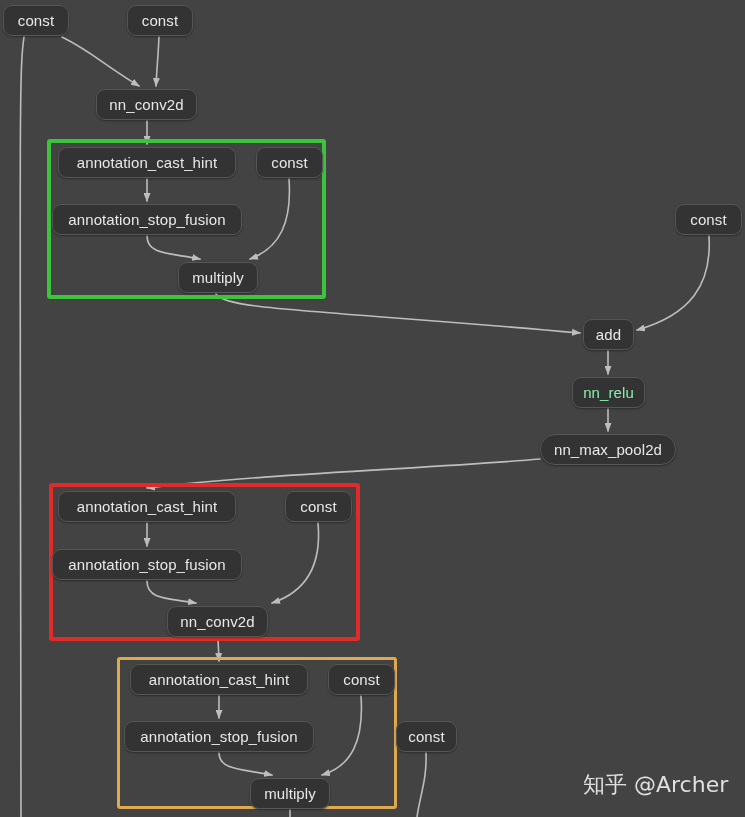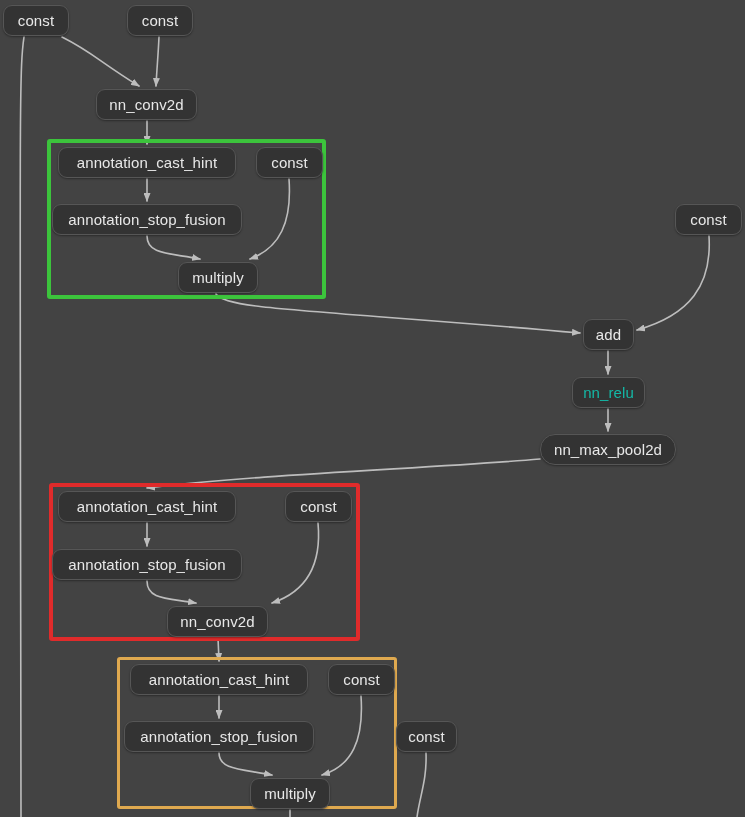--- a/index.html
+++ b/index.html
@@ -100,27 +100,28 @@
   <div id="nodes-layer">
       <div class="node" id="n-input" style="left: 3px; top: 5px; width: 66px; height: 31px; background: rgb(51, 51, 51); border-color: rgb(86, 86, 86); color: rgb(232, 232, 232);">const</div>
       <div class="node" id="n-const-top" style="left: 127px; top: 5px; width: 66px; height: 31px; background: rgb(51, 51, 51); border-color: rgb(86, 86, 86); color: rgb(232, 232, 232);">const</div>
       <div class="node" id="n-conv2d-1" style="left: 96px; top: 89px; width: 101px; height: 31px; background: rgb(51, 51, 51); border-color: rgb(86, 86, 86); color: rgb(232, 232, 232);">nn_conv2d</div>
       <div class="node" id="n-cast-hint-1" style="left: 58px; top: 147px; width: 178px; height: 31px; background: rgb(51, 51, 51); border-color: rgb(86, 86, 86); color: rgb(232, 232, 232);">annotation_cast_hint</div>
       <div class="node" id="n-const-g1" style="left: 256px; top: 147px; width: 67px; height: 31px; background: rgb(51, 51, 51); border-color: rgb(86, 86, 86); color: rgb(232, 232, 232);">const</div>
       <div class="node" id="n-stop-fusion-1" style="left: 52px; top: 204px; width: 190px; height: 31px; background: rgb(51, 51, 51); border-color: rgb(86, 86, 86); color: rgb(232, 232, 232);">annotation_stop_fusion</div>
       <div class="node" id="n-multiply-1" style="left: 178px; top: 262px; width: 80px; height: 31px; background: rgb(51, 51, 51); border-color: rgb(86, 86, 86); color: rgb(232, 232, 232);">multiply</div>
       <div class="node" id="n-const-add" style="left: 675px; top: 204px; width: 67px; height: 31px; background: rgb(51, 51, 51); border-color: rgb(86, 86, 86); color: rgb(232, 232, 232);">const</div>
       <div class="node" id="n-add" style="left: 583px; top: 319px; width: 51px; height: 31px; background: rgb(51, 51, 51); border-color: rgb(86, 86, 86); color: rgb(232, 232, 232);">add</div>
-      <div class="node" id="n-relu" style="left: 572px; top: 377px; width: 73px; height: 31px; background: rgb(51, 51, 51); border-color: rgb(86, 86, 86); color: #14b8a6;">nn_relu</div>
+      <div class="node" id="n-relu" style="left: 572px; top: 377px; width: 73px; height: 31px; background: rgb(51, 51, 51); border-color: rgb(86, 86, 86); color: #86efac;">nn_relu</div>
       <div class="node" id="n-maxpool" style="left: 540px; top: 434px; width: 136px; height: 31px; background: rgb(51, 51, 51); border-color: rgb(86, 86, 86); color: rgb(232, 232, 232); border-radius: 15px;">nn_max_pool2d</div>
       <div class="node" id="n-cast-hint-2" style="left: 58px; top: 491px; width: 178px; height: 31px; background: rgb(51, 51, 51); border-color: rgb(86, 86, 86); color: rgb(232, 232, 232);">annotation_cast_hint</div>
       <div class="node" id="n-const-g2" style="left: 285px; top: 491px; width: 67px; height: 31px; background: rgb(51, 51, 51); border-color: rgb(86, 86, 86); color: rgb(232, 232, 232);">const</div>
       <div class="node" id="n-stop-fusion-2" style="left: 52px; top: 549px; width: 190px; height: 31px; background: rgb(51, 51, 51); border-color: rgb(86, 86, 86); color: rgb(232, 232, 232);">annotation_stop_fusion</div>
       <div class="node" id="n-conv2d-2" style="left: 167px; top: 606px; width: 101px; height: 31px; background: rgb(51, 51, 51); border-color: rgb(86, 86, 86); color: rgb(232, 232, 232);">nn_conv2d</div>
       <div class="node" id="n-cast-hint-3" style="left: 130px; top: 664px; width: 178px; height: 31px; background: rgb(51, 51, 51); border-color: rgb(86, 86, 86); color: rgb(232, 232, 232);">annotation_cast_hint</div>
       <div class="node" id="n-const-g3" style="left: 328px; top: 664px; width: 67px; height: 31px; background: rgb(51, 51, 51); border-color: rgb(86, 86, 86); color: rgb(232, 232, 232);">const</div>
       <div class="node" id="n-stop-fusion-3" style="left: 124px; top: 721px; width: 190px; height: 31px; background: rgb(51, 51, 51); border-color: rgb(86, 86, 86); color: rgb(232, 232, 232);">annotation_stop_fusion</div>
       <div class="node" id="n-multiply-2" style="left: 250px; top: 778px; width: 80px; height: 31px; background: rgb(51, 51, 51); border-color: rgb(86, 86, 86); color: rgb(232, 232, 232);">multiply</div>
       <div class="node" id="n-const-bottom" style="left: 396px; top: 721px; width: 61px; height: 31px; background: rgb(51, 51, 51); border-color: rgb(86, 86, 86); color: rgb(232, 232, 232);">const</div>
     </div>
 
+  <div class="watermark" style="left: 583px; top: 770px;">知乎 @Archer</div>
 
 </div>
 
 </body></html>

